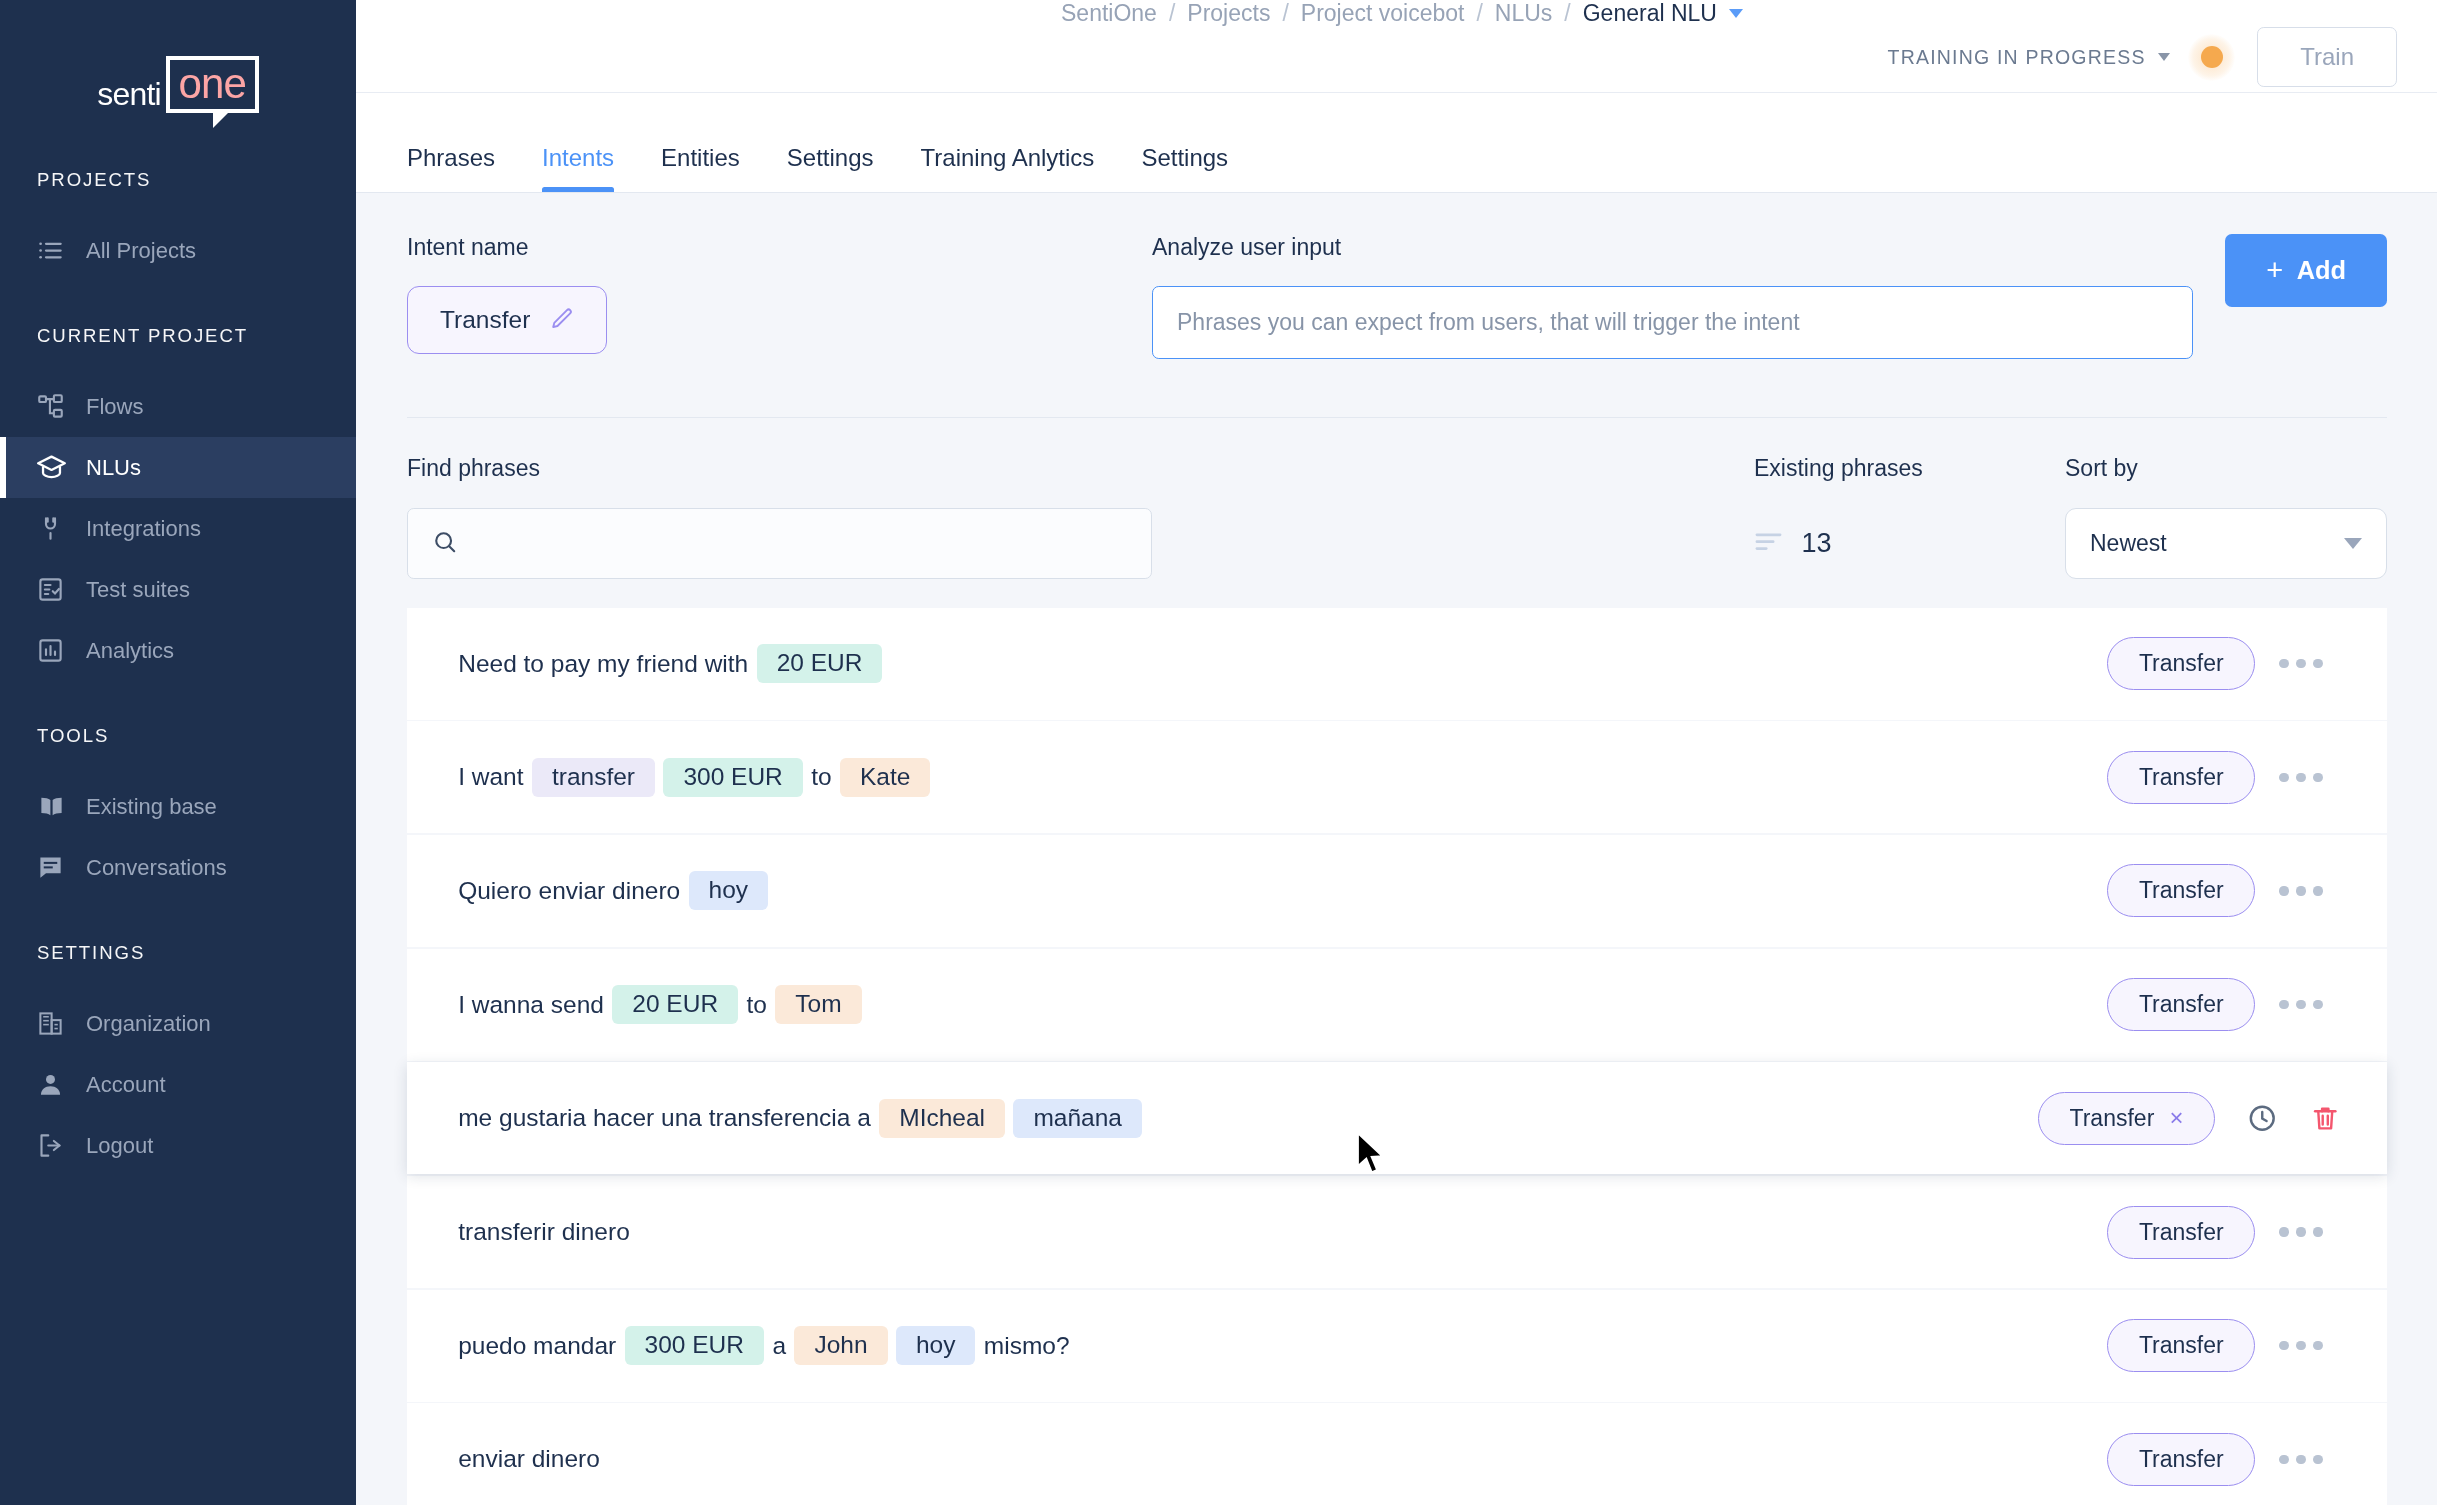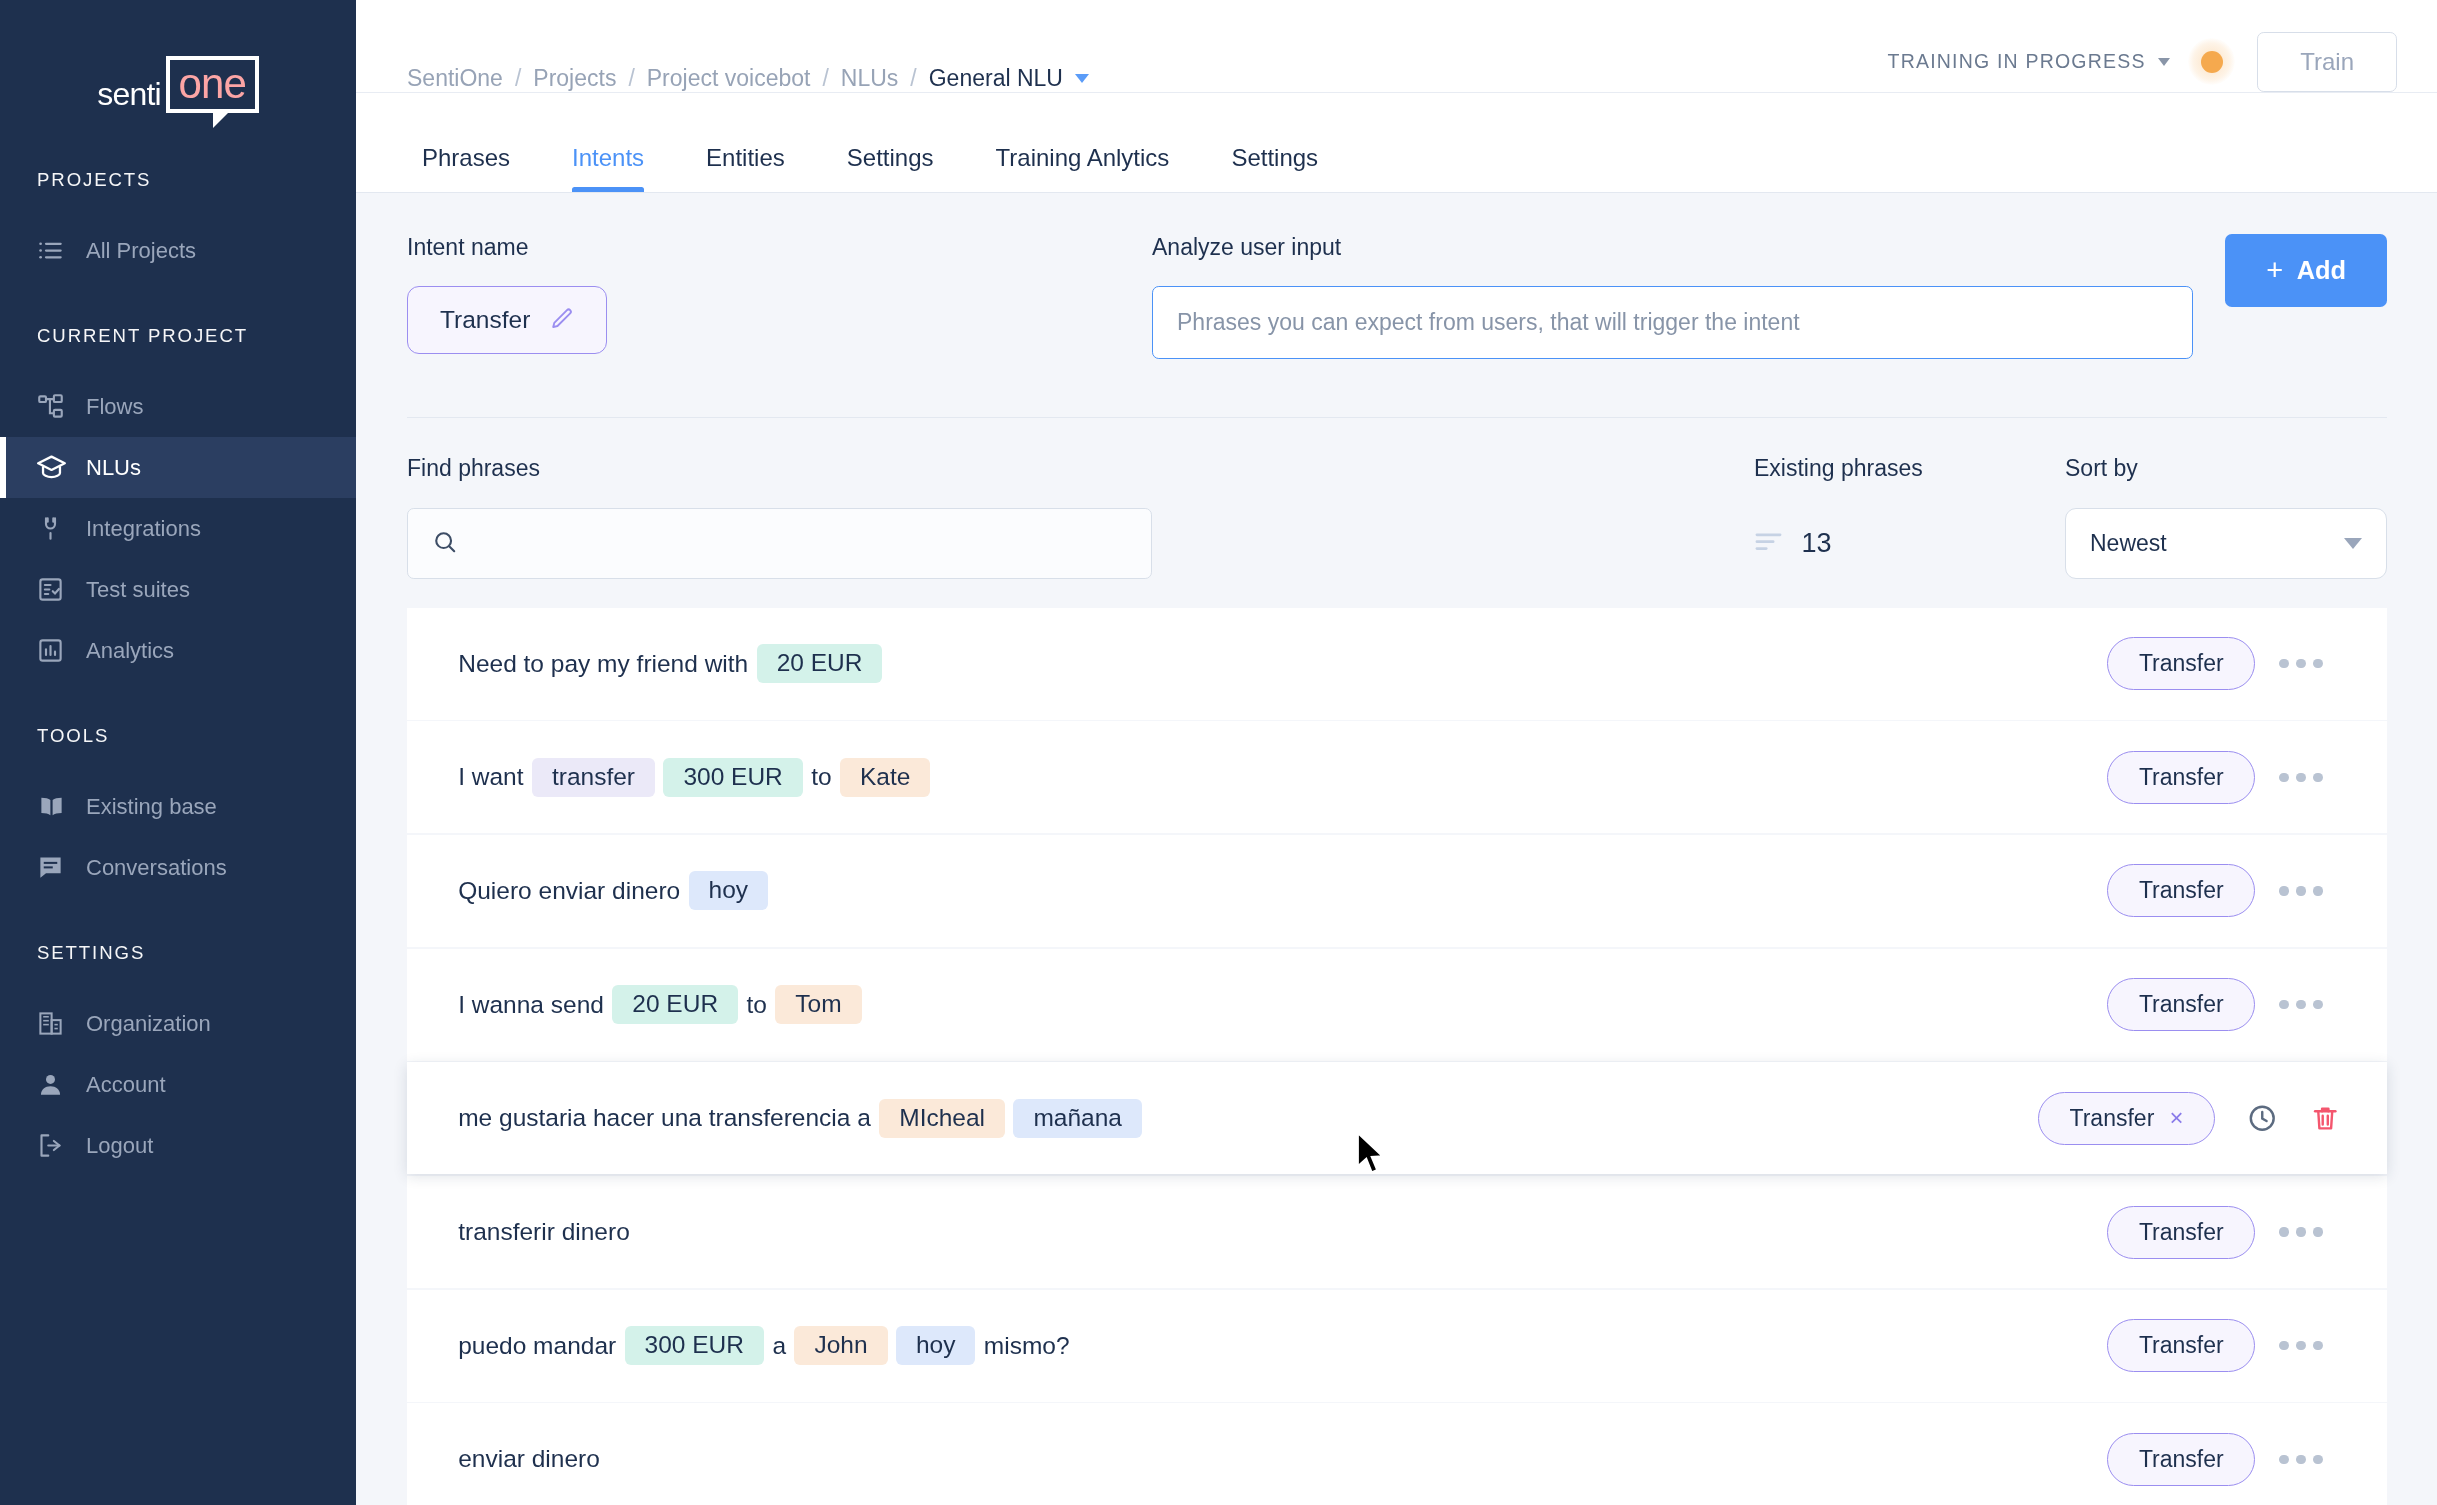--- a/index.html
+++ b/index.html
@@ -60,22 +60,22 @@
   .nav-item.active::before {
     content: ""; position: absolute; left: 0; top: 0; bottom: 0;
     width: 6px; background: #ffffff;
   }
   .nav-label { line-height: 1; }
 
   
   .main { flex: 1; height: 1505px; background: #f4f6fa; display: flex; flex-direction: column; }
 
   .topbar {
-    height: 93px; background: #ffffff; display: flex; align-items: flex-end;
-    padding: 0 41px 0 51px; border-bottom: 0.8px solid #e8ecf3;
+    height: 93px; background: #ffffff; display: flex; align-items: center;
+    padding: 0 41px 0 51px; border-bottom: 0.8px solid #e8ecf3; flex-direction: column;
   }
   .breadcrumb { display: flex; align-items: center; font-size: 23px; }
   .crumb { color: #97a3b6; }
   .crumb.current { color: #1e304e; font-weight: 400; }
   .crumb-sep { color: #b9c3d2; margin: 0 12px; }
   .crumb-caret {
     margin-left: 12px; width: 0; height: 0;
     border-left: 7.6px solid transparent; border-right: 7.6px solid transparent;
     border-top: 9.3px solid #5b9cf8;
   }
@@ -101,21 +101,21 @@
     font-size: 24px; border-radius: 6.8px; padding: 15.2px 42px;
     font-family: inherit; cursor: pointer;
   }
 
   .tabbar {
     height: 100px; background: #ffffff; display: flex; align-items: flex-end;
     padding: 0 51px; border-bottom: 0.8px solid #e3e8f0;
   }
   .tab {
     font-size: 24px; color: #1e304e; padding: 0 0 22px 0; margin-right: 47px;
-    position: relative; cursor: pointer; line-height: 1; margin-left: 15px;
+    position: relative; cursor: pointer; line-height: 1;
   }
   .tab.active { color: #4b92f7; }
   .tab.active::after {
     content: ""; position: absolute; left: 0; right: 0; bottom: 0;
     height: 5.1px; background: #4b92f7; border-radius: 2.5px 2.5px 0 0;
   }
 
   .content { flex: 1; padding: 0 51px; overflow: hidden; }
 
   .form-row { display: flex; padding-top: 41px; }

